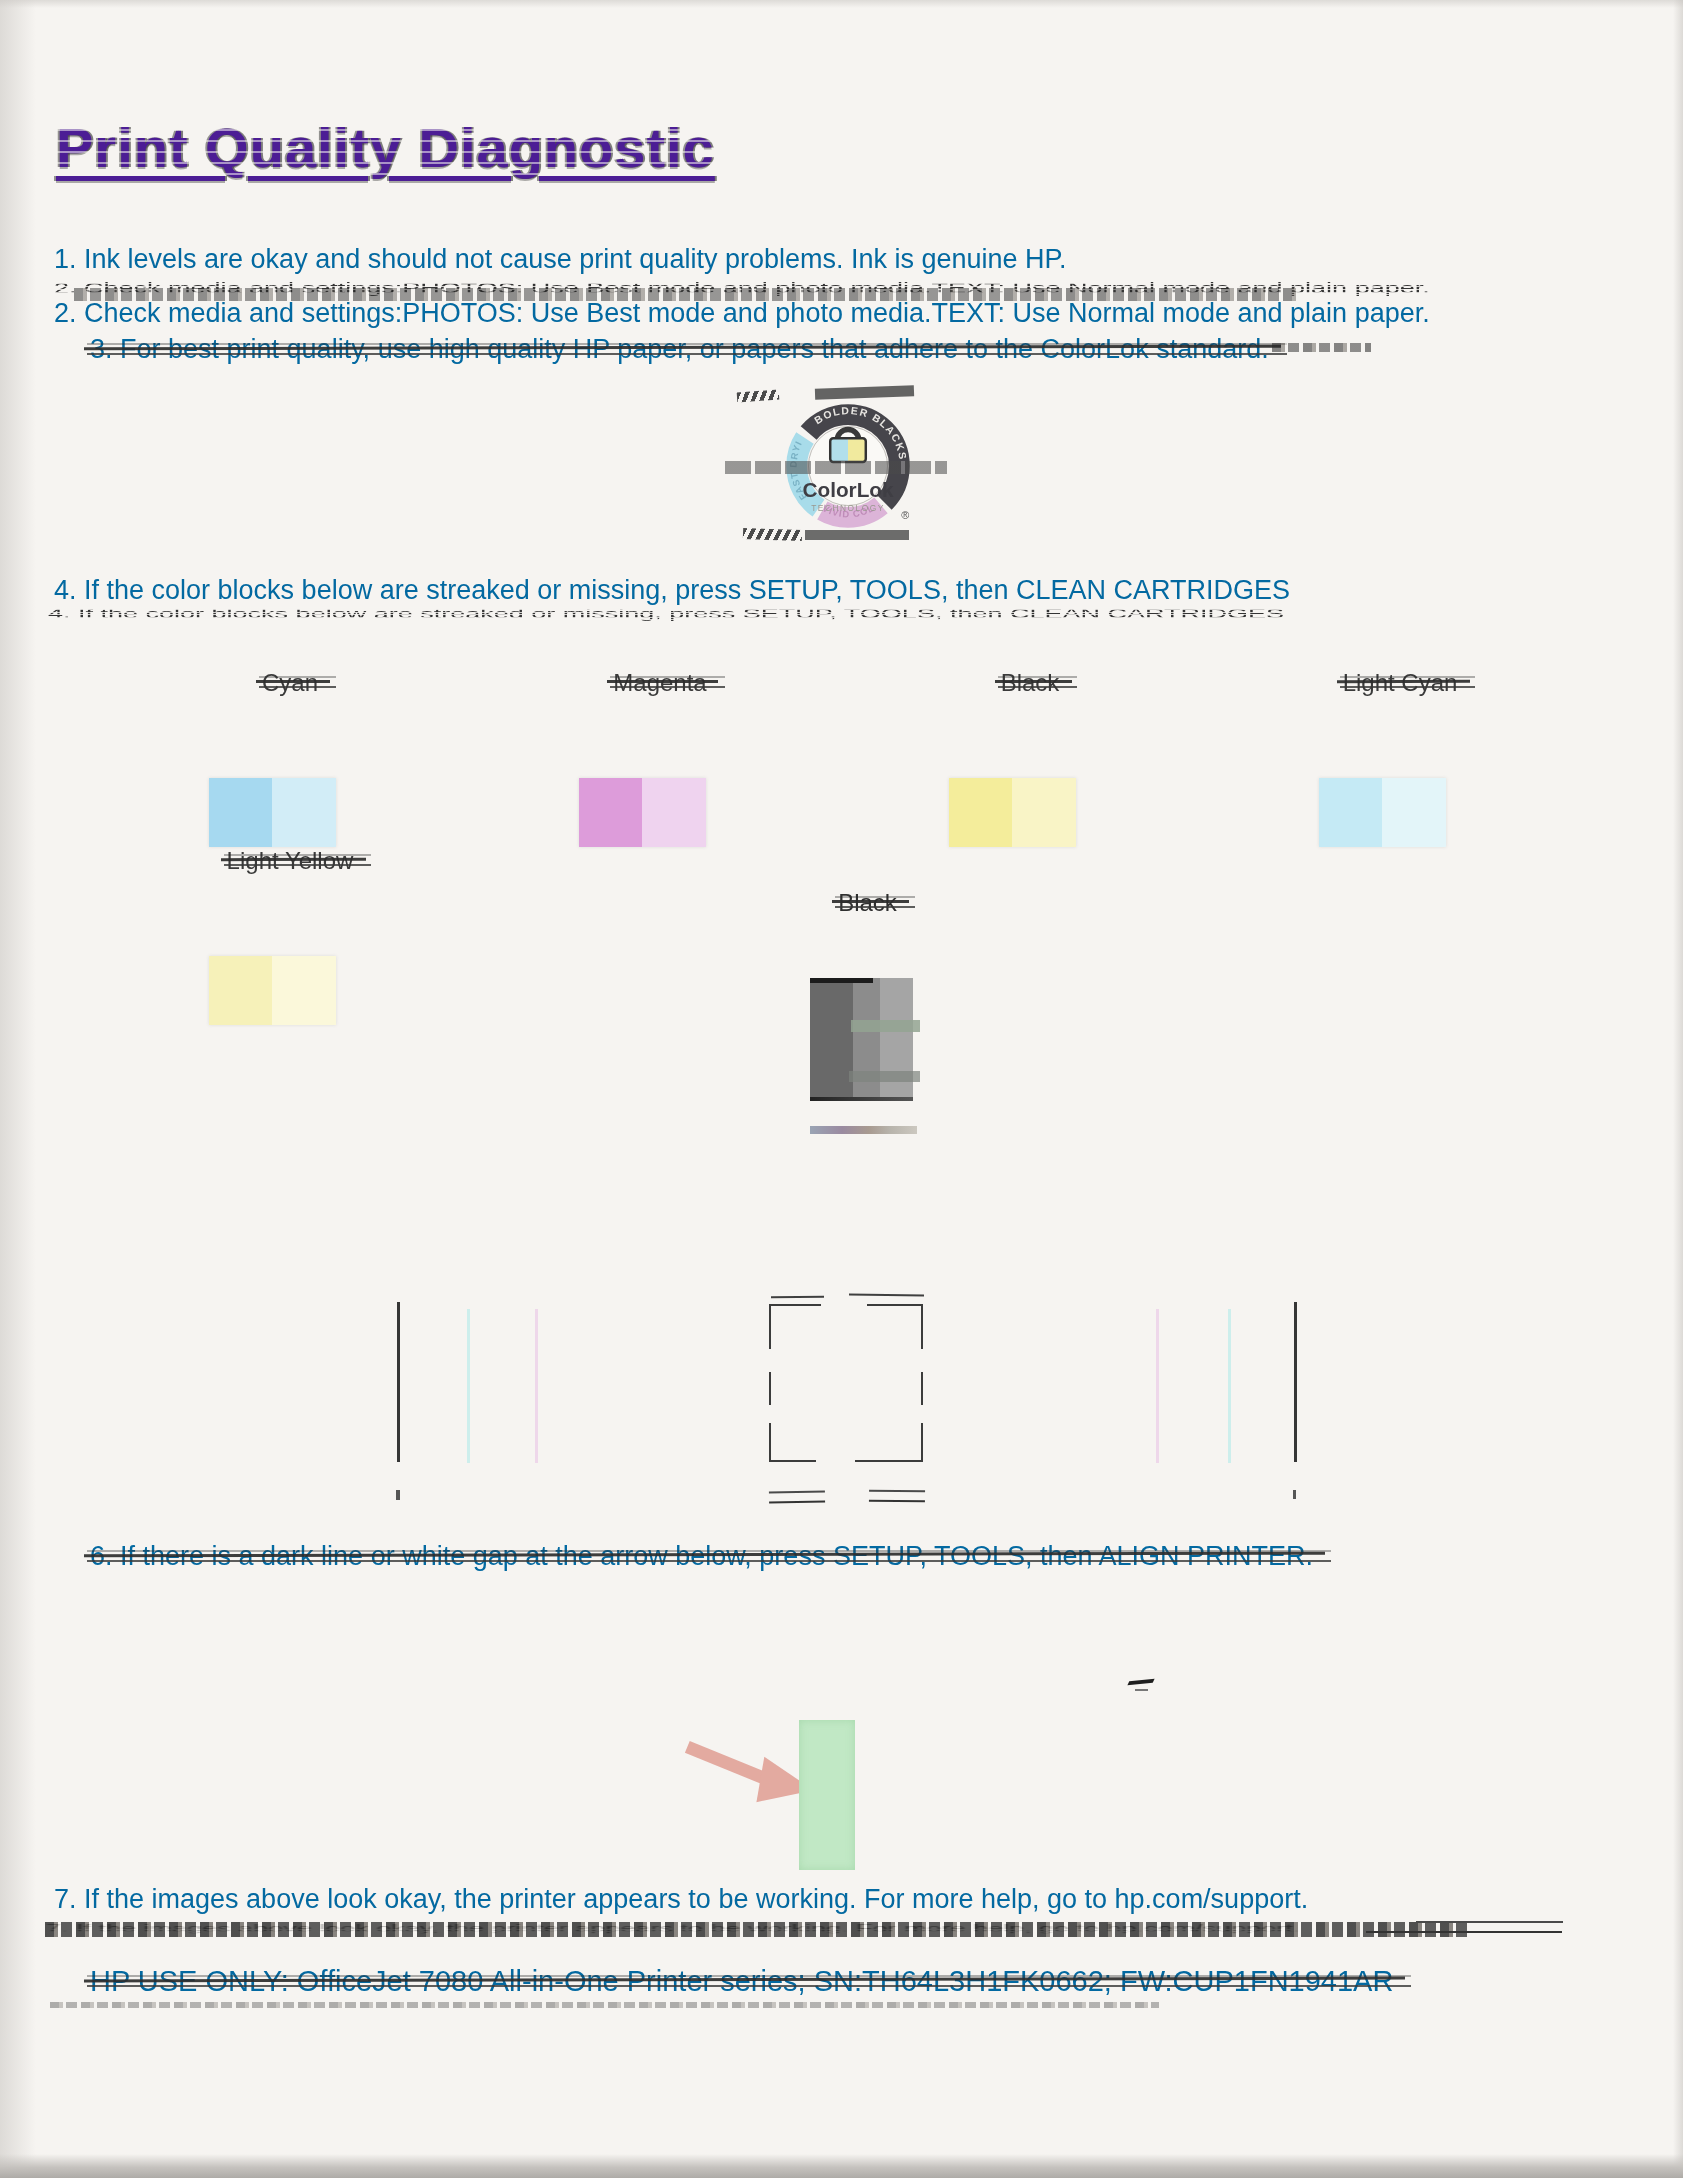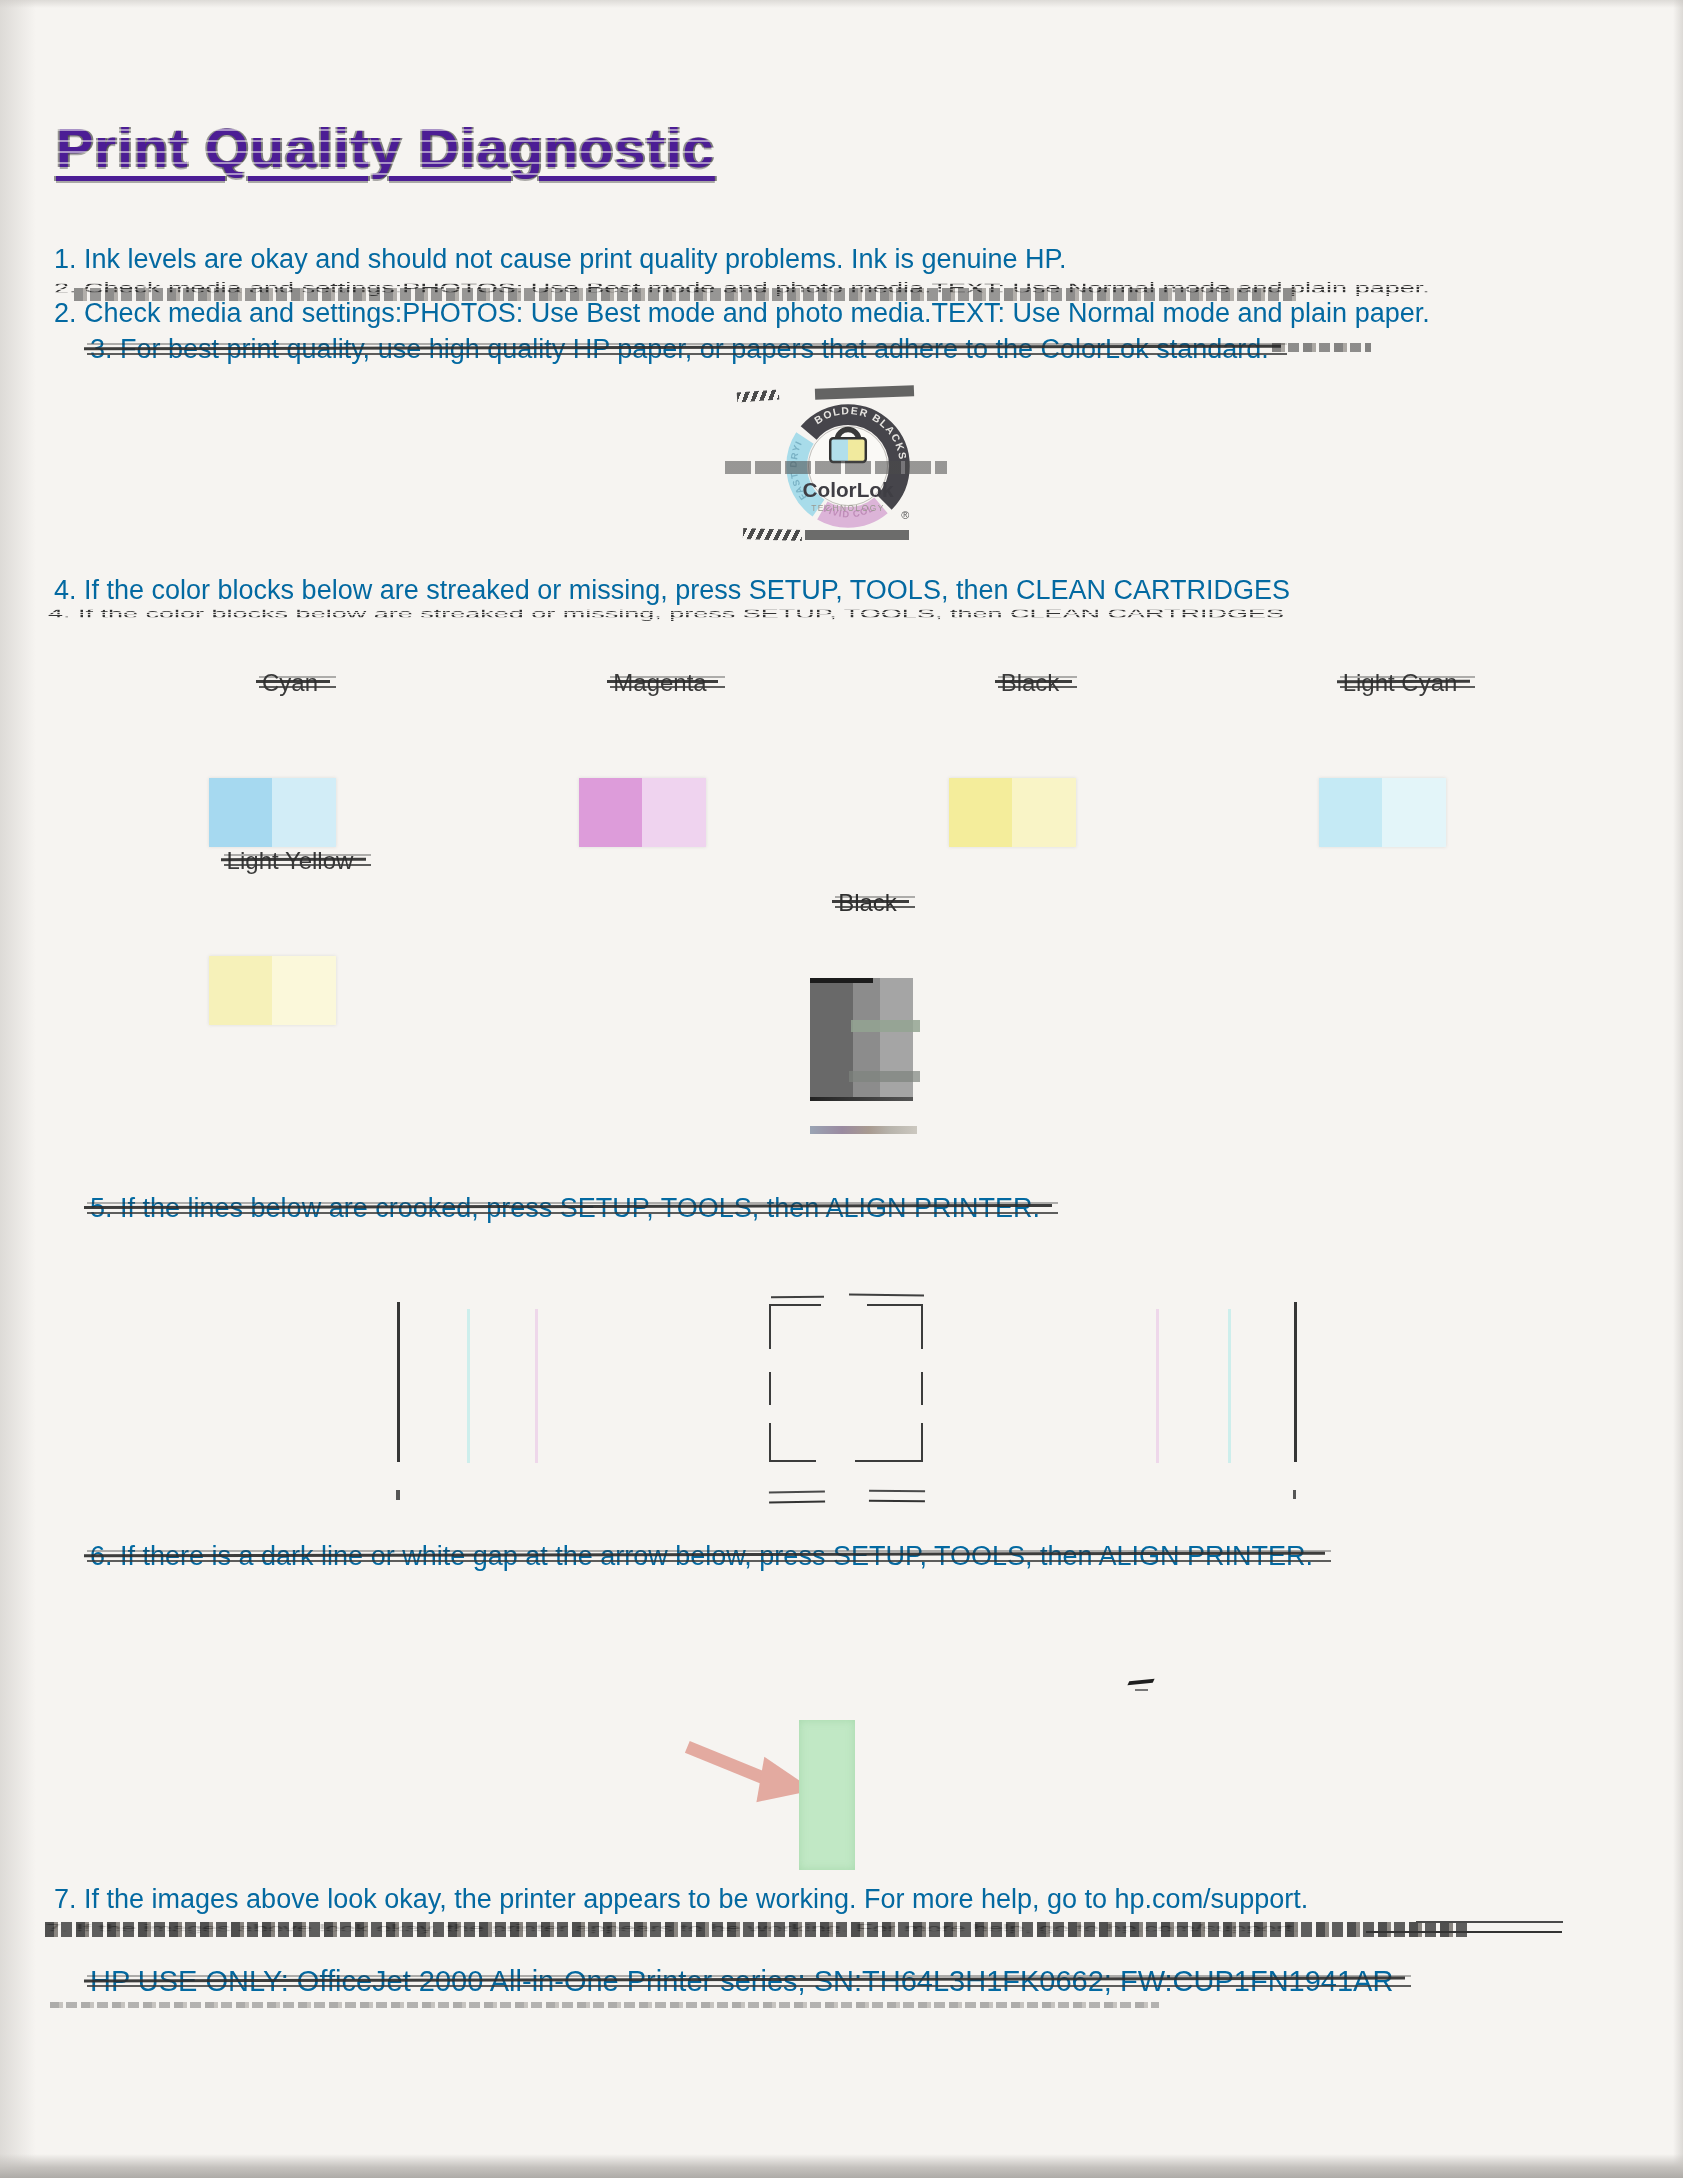--- a/index.html
+++ b/index.html
@@ -182,23 +182,20 @@
     <div class="bb-band" style="width: 42%; background: rgb(105, 105, 105);"></div>
     <div class="bb-band" style="width: 26%; background: rgb(140, 140, 140);"></div>
     <div class="bb-band" style="width: 32%; background: rgb(165, 165, 165);"></div>
   </div>
   <div class="bb-ov" style="left:810px;top:978px;width:63px;height:5px;background:#1c1c1c"></div>
   <div class="bb-ov" style="left:851px;top:1020px;width:69px;height:12px;background:#93a392;opacity:.85"></div>
   <div class="bb-ov" style="left:849px;top:1071px;width:71px;height:11px;background:#7d837d;opacity:.7"></div>
   <div class="bb-ov" style="left:810px;top:1097px;width:103px;height:4px;background:linear-gradient(90deg,#222,#555)"></div>
   <div class="bb-ov" style="left:810px;top:1126px;width:107px;height:8px;background:linear-gradient(90deg,#9aa4b4,#9a8aa0 30%,#a89a90 55%,#b8b4ac 75%,#ccc8c0)"></div>
 
-  <div class="bodyline" style="top:1193px">
-    <span class="struck">5. If the lines below are crooked, press SETUP, TOOLS, then ALIGN PRINTER.</span>
-  </div>
 
   <div class="vline" style="left: 397px; top: 1302px; height: 160px; background: rgb(54, 54, 54);"></div>
   <div class="vline" style="left: 467px; background: rgb(205, 238, 236);"></div>
   <div class="vline" style="left: 535px; background: rgb(238, 215, 234);"></div>
   <div class="vline" style="left: 1156px; background: rgb(238, 215, 234);"></div>
   <div class="vline" style="left: 1228px; background: rgb(205, 238, 236);"></div>
   <div class="vline" style="left: 1294px; top: 1302px; height: 160px; background: rgb(54, 54, 54);"></div>
   <div class="tinymark" style="left:396px;top:1490px;width:4px;height:10px;background:#555"></div>
   <div class="tinymark" style="left:1293px;top:1490px;width:3px;height:9px;background:#555"></div>
 
@@ -229,21 +226,21 @@
   <div class="tinymark" style="left:1129px;top:1680px;width:24px;height:4px;transform:skewX(-30deg) rotate(-6deg)"></div>
   <div class="tinymark" style="left:1135px;top:1689px;width:13px;height:2px;background:#777"></div>
 
   <div class="bodyline" style="top:1884px">7. If the images above look okay, the printer appears to be working. For more help, go to hp.com/support.</div>
   <div class="smudge" style="left:46px;top:1922px;transform:scaleY(.42);filter:blur(0.8px)">7. If the images above look okay, the printer appears to be working. For more help, go to hp.com/support.</div>
   <div class="garble" style="left:45px;top:1922px;width:1426px;height:15px;opacity:.8"></div>
   <div class="thinline" style="left:1416px;top:1921px;width:147px"></div>
   <div class="thinline" style="left:1366px;top:1931px;width:196px;background:#333"></div>
 
   <div class="bodyline" style="top:1965px;font-size:29px;font-weight:500">
-    <span class="struck">HP USE ONLY: OfficeJet 2000 All-in-One Printer series; SN:TH64L3H1FK0662; FW:CUP1FN1941AR</span>
+    <span class="struck">HP USE ONLY: OfficeJet 7080 All-in-One Printer series; SN:TH64L3H1FK0662; FW:CUP1FN1941AR</span>
   </div>
   <div class="garble" style="left:50px;top:2002px;width:1109px;height:6px;opacity:.35"></div>
 
   <div class="edge-left"></div>
   <div class="edge-top"></div>
   <div class="edge-right"></div>
   <div class="edge-bottom"></div>
 </div>
 
 

